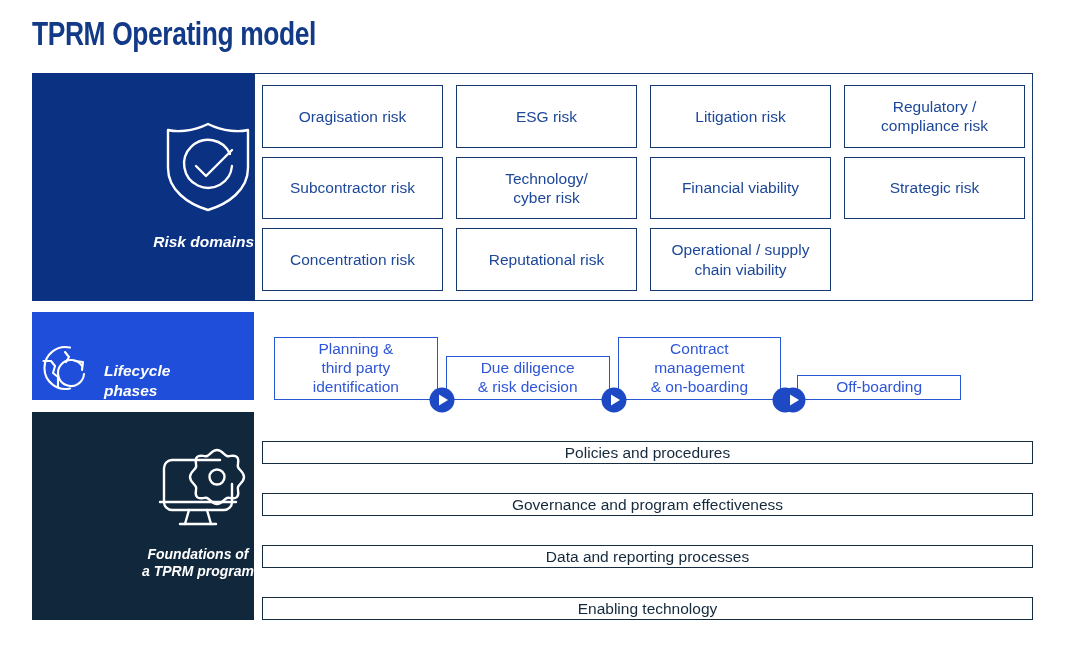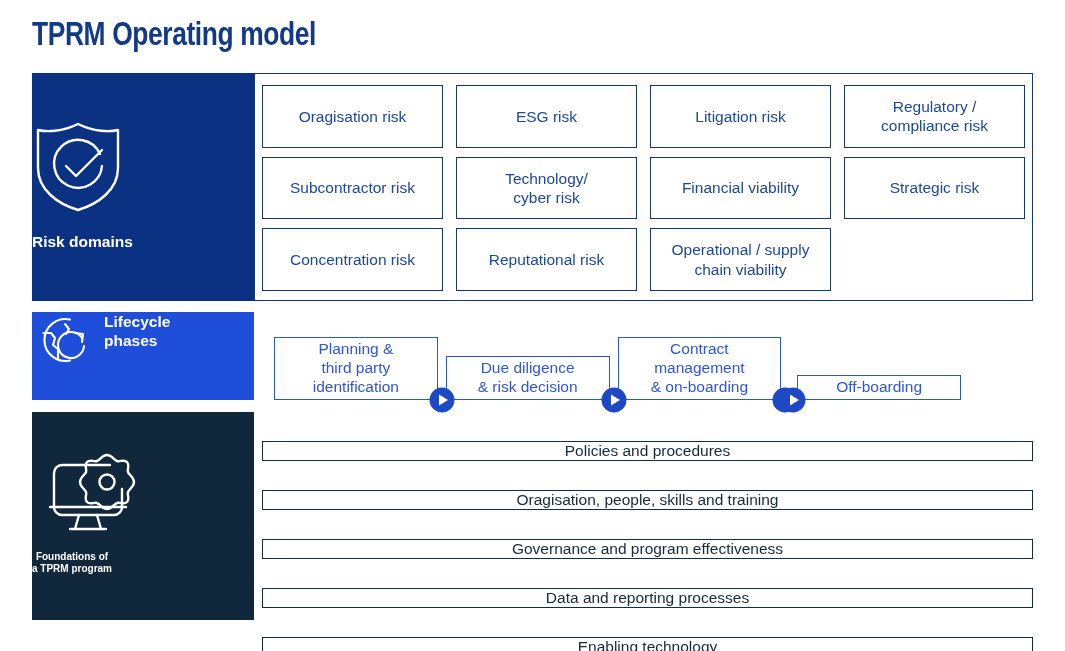--- a/index.html
+++ b/index.html
@@ -28,23 +28,24 @@
     transform-origin: left center;
     white-space: nowrap;
   }
 
   
   .left-panel {
     position: absolute;
     left: 32px;
     display: flex;
     flex-direction: column;
-    align-items: flex-start;
-    justify-content: center;
-    box-sizing: border-box;
+    align-items: flex-end;
+    justify-content: center;
+    box-sizing: border-box;
+    font-style: italic;
   }
   .panel-label {
     color: #ffffff;
     font-weight: bold;
     text-align: center;
     line-height: 1.25;
   }
 
   
   #risk-panel {
@@ -149,21 +150,21 @@
   }
 
   
   #foundations-panel {
     top: 412px;
     width: 222px;
     height: 208px;
     background: #10273c;
     padding-bottom: 6px;
   }
-  #foundations-panel .panel-label { font-size: 10px; margin-top: 4px; }
+  #foundations-panel .panel-label { font-size: 14px; margin-top: 4px; }
   #monitor-icon { width: 112px; height: 92px; }
 
   #foundations-rows {
     position: absolute;
     left: 262px;
     top: 412px;
     width: 771px;
     height: 208px;
     display: flex;
     flex-direction: column;
@@ -266,17 +267,16 @@
       <path d="M38 78 L74 78" stroke="#ffffff" stroke-width="2.4" stroke-linecap="round"></path>
       <path d="M75 4 C80 4 82 9 85 10 C88 11 92 8 95 11 C98 14 95 18 96 21 C97 24 102 26 102 31 C102 36 97 38 96 41 C95 44 98 48 95 51 C92 54 88 51 85 52 C82 53 80 58 75 58 C70 58 68 53 65 52 C62 51 58 54 55 51 C52 48 55 44 54 41 C53 38 48 36 48 31 C48 26 53 24 54 21 C55 18 52 14 55 11 C58 8 62 11 65 10 C68 9 70 4 75 4 Z" stroke="#ffffff" stroke-width="2.4" stroke-linejoin="round" fill="none"></path>
       <circle cx="75" cy="31" r="7.5" stroke="#ffffff" stroke-width="2.4" fill="none"></circle>
     </svg>
   </span>
   <div class="panel-label">Foundations of<br>a TPRM program</div>
 </div>
 
 <div id="foundations-rows">
   <div class="foundation-row">Policies and procedures</div>
-  <div class="foundation-row">Oragisation, people, skills and training</div>
   <div class="foundation-row">Governance and program effectiveness</div>
   <div class="foundation-row">Data and reporting processes</div>
   <div class="foundation-row">Enabling technology</div>
 </div>
 
 </body></html>

